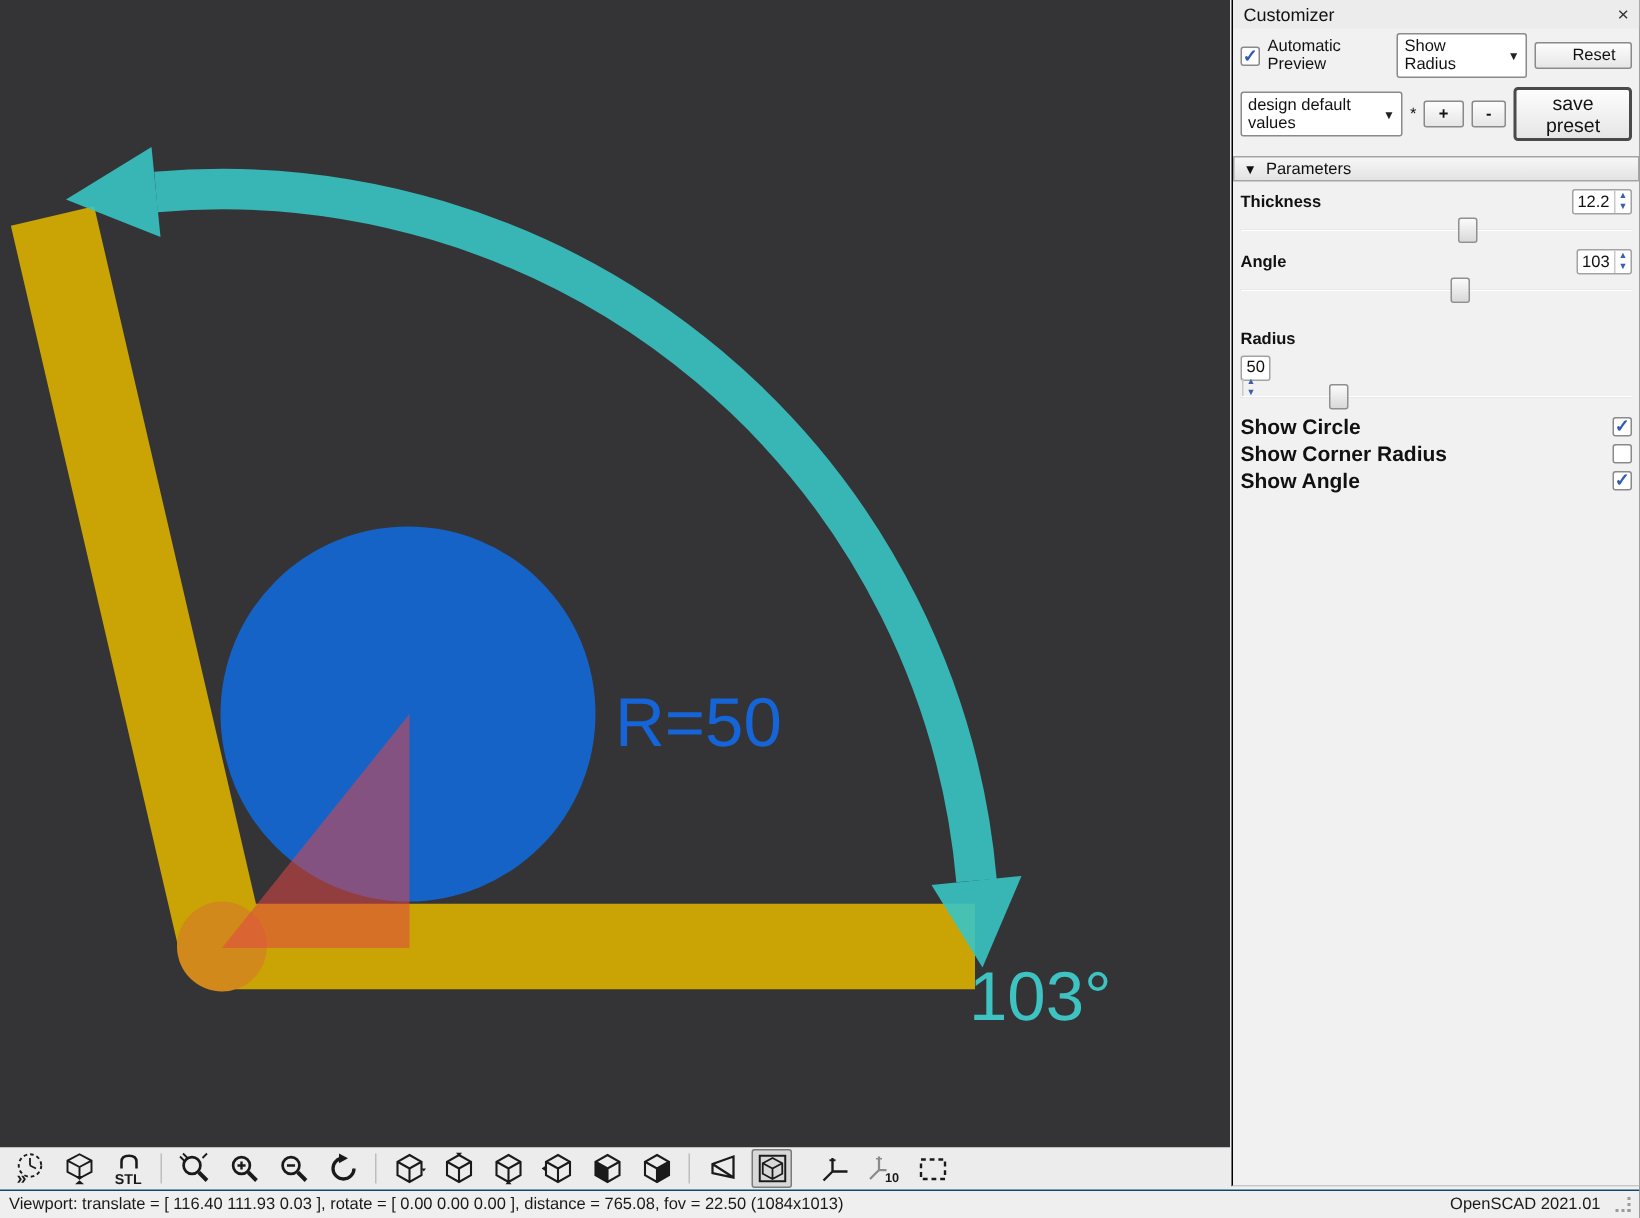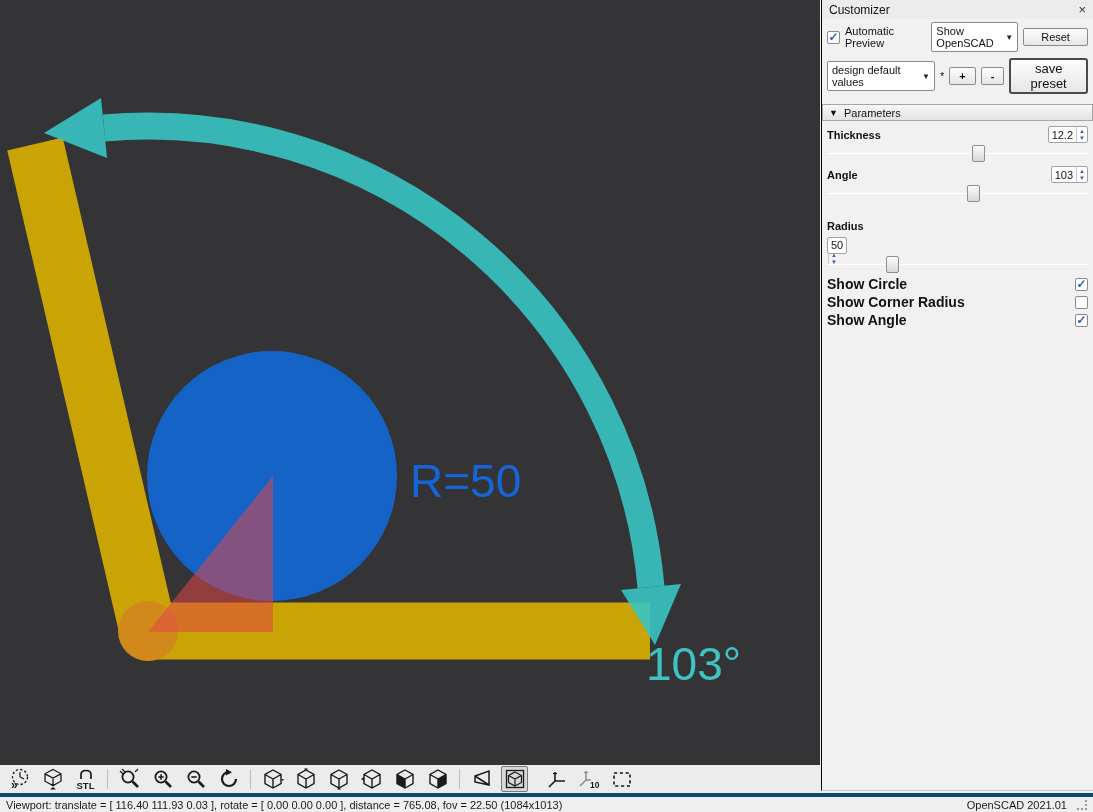--- a/index.html
+++ b/index.html
@@ -15,21 +15,21 @@
   #toolbar{position:absolute;left:0;top:765px;width:820px;height:28px;background:#ECECEC;
            display:flex;align-items:center;padding-left:6px;gap:6px;}
   .ticon{width:27px;height:26px;display:flex;align-items:center;justify-content:center;
          border:1px solid transparent;border-radius:2px;color:#1a1a1a;}
   .ticon.selected{background:#D8D8D8;border-color:#7a7a7a;}
   .ticon svg{display:block;}
   .tsep{width:1px;height:20px;background:#BDBDBD;margin:0 2px;}
 
   
   #statusbar{position:absolute;left:0;top:793px;width:1093px;height:19px;background:#EFEFEF;
-             border-top:4px solid #0c4a6e;display:flex;align-items:center;
+             border-top:1px solid #0c4a6e;display:flex;align-items:center;
              font-size:11px;color:#1a1a1a;padding:0 6px;}
   #statusbar .left{flex:1;white-space:nowrap;}
   #statusbar .right{white-space:nowrap;margin-right:10px;}
   .grip{width:10px;height:10px;border-right:2px dotted #9a9a9a;border-bottom:2px dotted #9a9a9a;}
 
   
   #panel{position:absolute;left:821px;top:0;width:272px;height:791px;background:#F1F1F1;
          border-left:1px solid #000000;border-bottom:1px solid #C9C9C9;font-size:11px;color:#111;}
   .ptitle{height:19px;display:flex;align-items:center;padding:0 7px;font-size:12px;background:#ECECEC;}
   .ptitle .t{flex:1;}
@@ -225,24 +225,24 @@
 
     <div class="ptitle">
       <span class="t">Customizer</span>
       <span class="pclose">×</span>
     </div>
 
     <div class="prow">
       <span class="cbx on"></span>
       <span>Automatic Preview</span>
       <span class="combo" style="width:96px;">
-        <span>Show OpenSCAD</span>
+        <span>Show Radius</span>
         <span class="arrow">▼</span>
       </span>
-      <button class="btn" style="width:70px;">Reset</button>
+      <button class="btn" style="width:70px;text-align:right;">Reset</button>
     </div>
 
     <div class="prow">
       <span class="combo" style="width:115px;">
         <span>design default values</span>
         <span class="arrow">▼</span>
       </span>
       <span>*</span>
       <button class="btn small">+</button>
       <button class="btn small">-</button>

